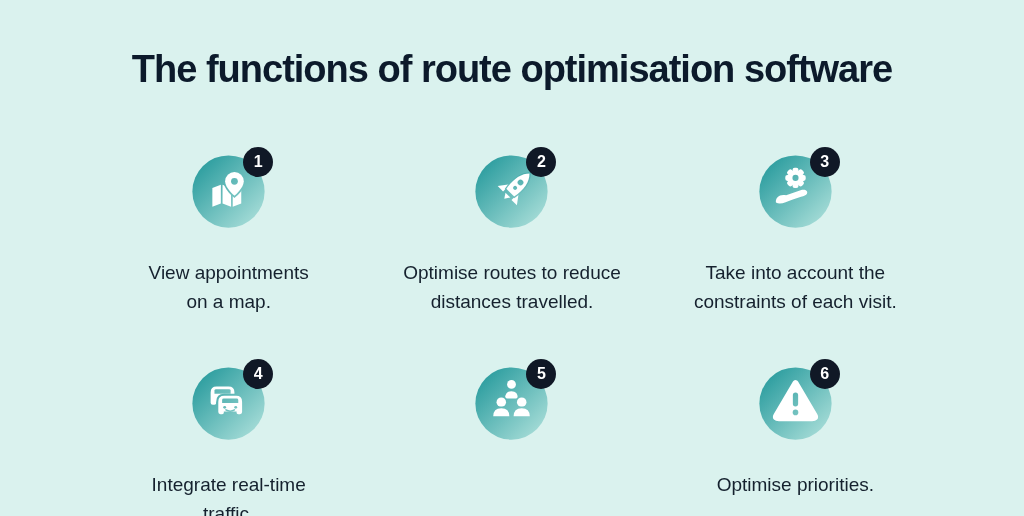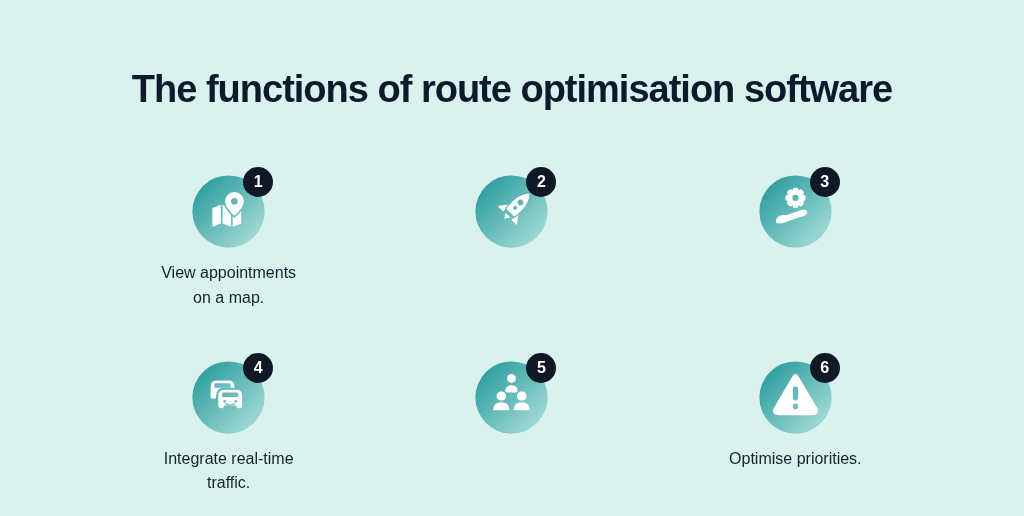--- a/index.html
+++ b/index.html
@@ -5,21 +5,21 @@
   * { box-sizing: border-box; }
   html, body { margin: 0; padding: 0; }
   body {
     width: 1024px; height: 516px;
     background: #daf2ee;
     font-family: "Liberation Sans", sans-serif;
     overflow: hidden;
   }
   .page-title {
     margin: 0;
-    padding-top: 68px;
+    padding-top: 48px;
     text-align: center;
     font-size: 38px;
     font-weight: 700;
     letter-spacing: -1px;
     color: #0c1a2b;
   }
   .grid {
     width: 850px;
     margin: 58px auto 0;
     display: flex;
@@ -41,22 +41,22 @@
     border-radius: 50%;
     background: #101826;
     color: #ffffff;
     font-size: 16px;
     font-weight: 700;
     display: flex;
     align-items: center;
     justify-content: center;
   }
   .label {
-    margin-top: 7px;
-    font-size: 16px;
+    margin-top: 24px;
+    font-size: 19px;
     line-height: 1.55;
     color: #15212e;
     text-align: center;
     white-space: pre-line;
   }
 </style>
 </head>
 <body>
 
 <h1 class="page-title">The functions of route optimisation software</h1>
@@ -101,20 +101,22 @@
           <path d="M43 45 L34 57 L43 57 Z" fill="#ffffff"></path>
           <path d="M57 45 L66 57 L57 57 Z" fill="#ffffff"></path>
           <path d="M46 56 H54 L50 62 Z" fill="#ffffff"></path>
           <path d="M50 20 C57 27 59 38 56.5 52 H43.5 C41 38 43 27 50 20 Z" fill="#ffffff" stroke="url(#gB)" stroke-width="3" paint-order="stroke"></path>
           <circle cx="50" cy="35" r="3.4" fill="url(#gB)"></circle>
           <circle cx="50" cy="44" r="2.4" fill="url(#gB)"></circle>
         </g>
       </svg>
       <div class="badge">2</div>
     </div>
+    <div class="label">Optimise routes to reduce
+distances travelled.</div>
   </div>
 
   <div class="cell">
     <div class="icon-wrap">
       <svg viewBox="0 0 100 100">
         <defs>
           <linearGradient id="gC" gradientUnits="userSpaceOnUse" x1="16" y1="16" x2="86" y2="86">
             <stop offset="0" stop-color="#2a9c9e"></stop>
               <stop offset="1" stop-color="#a9ded9"></stop>
           </linearGradient>
@@ -125,20 +127,22 @@
           <rect x="46.5" y="22" width="7" height="24" rx="2.5" transform="rotate(45 50 34)"></rect>
           <rect x="46.5" y="22" width="7" height="24" rx="2.5" transform="rotate(90 50 34)"></rect>
           <rect x="46.5" y="22" width="7" height="24" rx="2.5" transform="rotate(135 50 34)"></rect>
           <circle cx="50" cy="34" r="8.5"></circle>
         </g>
         <circle cx="50" cy="34" r="3.6" fill="url(#gC)"></circle>
         <path d="M27 63 C26 57 32 52.5 39 54.5 L56 48.5 C61.5 46.8 65 49.5 63.5 52.5 C62.6 54.2 60 55.3 56.5 56.3 L46 59.6 C39 62.6 32 65.6 27 63 Z" fill="#ffffff"></path>
       </svg>
       <div class="badge">3</div>
     </div>
+    <div class="label">Take into account the
+constraints of each visit.</div>
   </div>
 
   <div class="cell">
     <div class="icon-wrap">
       <svg viewBox="0 0 100 100">
         <defs>
           <linearGradient id="gD" gradientUnits="userSpaceOnUse" x1="16" y1="16" x2="86" y2="86">
             <stop offset="0" stop-color="#2a9c9e"></stop>
               <stop offset="1" stop-color="#a9ded9"></stop>
           </linearGradient>

